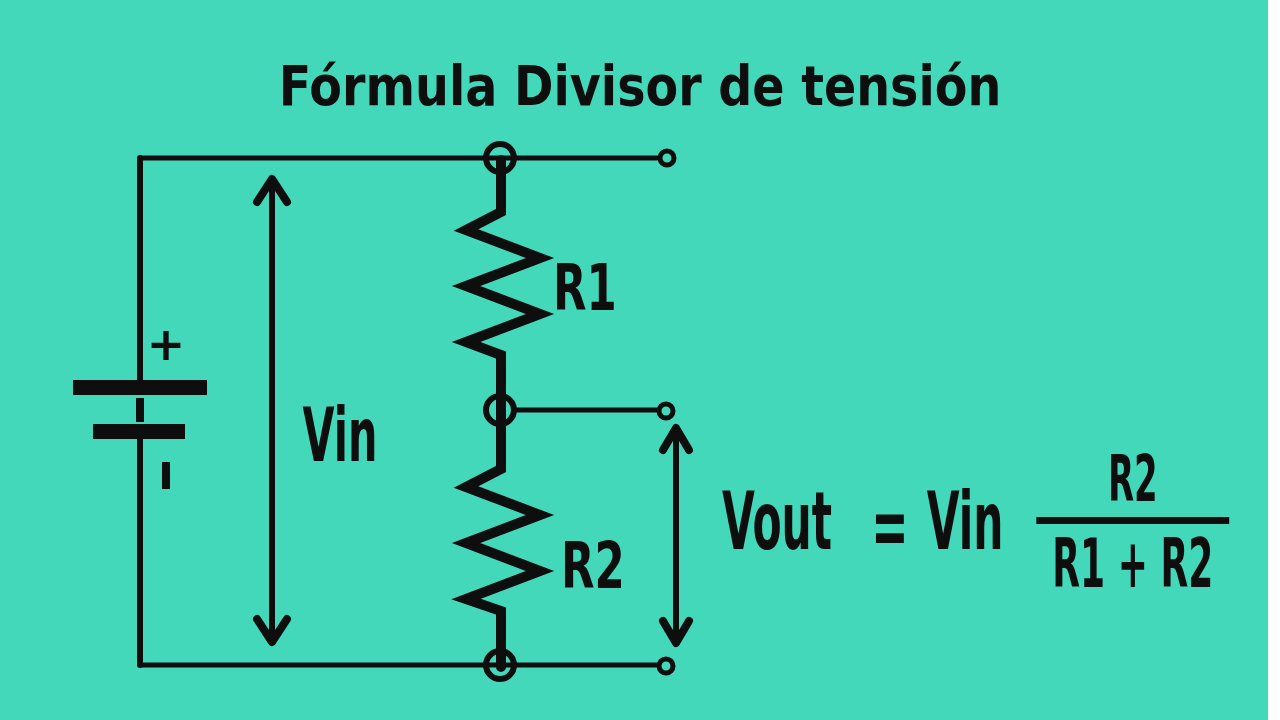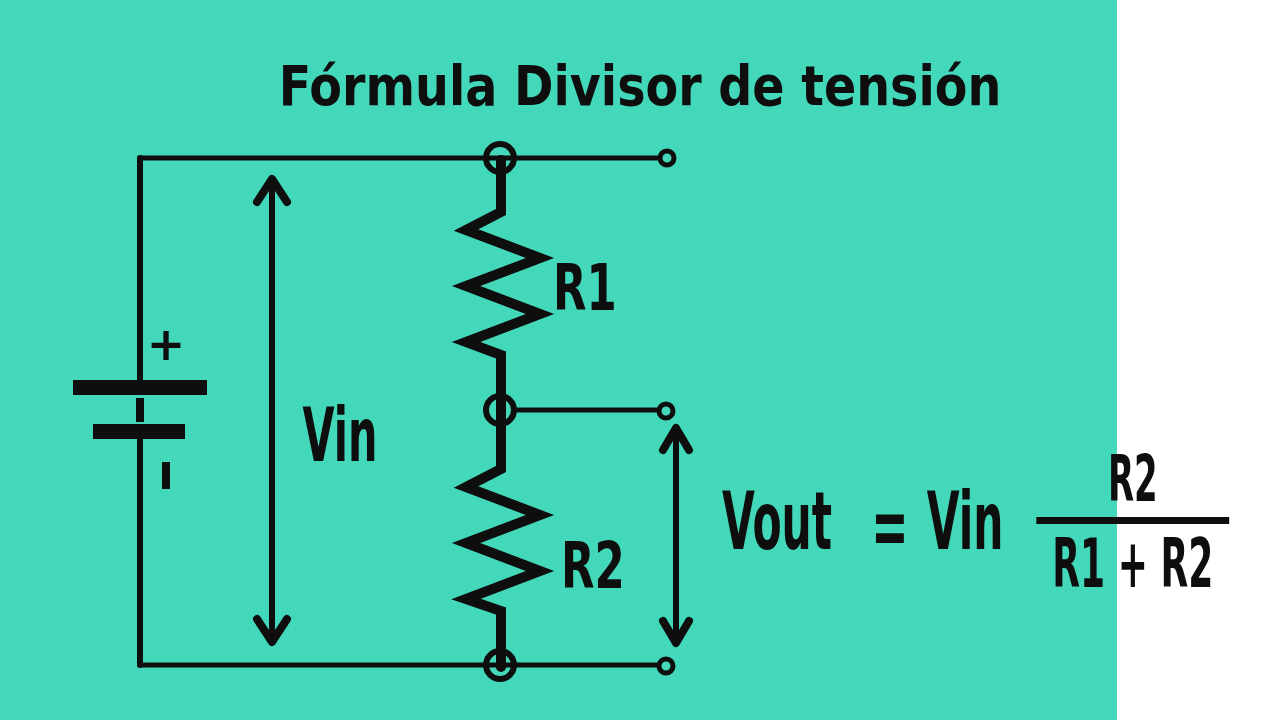--- a/index.html
+++ b/index.html
@@ -2,21 +2,21 @@
 <html><head>
 <meta charset="utf-8">
 <style>
   html,body { margin:0; padding:0; }
   body {
     width:1280px; height:720px;
     font-family:"DejaVu Sans", sans-serif;
     overflow:hidden;
   }
   .stage {
-    position:relative; width:1117px; height:720px;
+    position:relative; width:1268px; height:720px;
     background:#43d8ba;
   }
   svg.circuit { position:absolute; left:0; top:0; }
 
   .page-title {
     position:absolute; left:0; top:58px; width:1280px;
     text-align:center; font-size:56px; font-weight:700;
     color:#0e0e0e; line-height:1; white-space:nowrap;
     transform:scaleX(0.85); transform-origin:center;
   }

